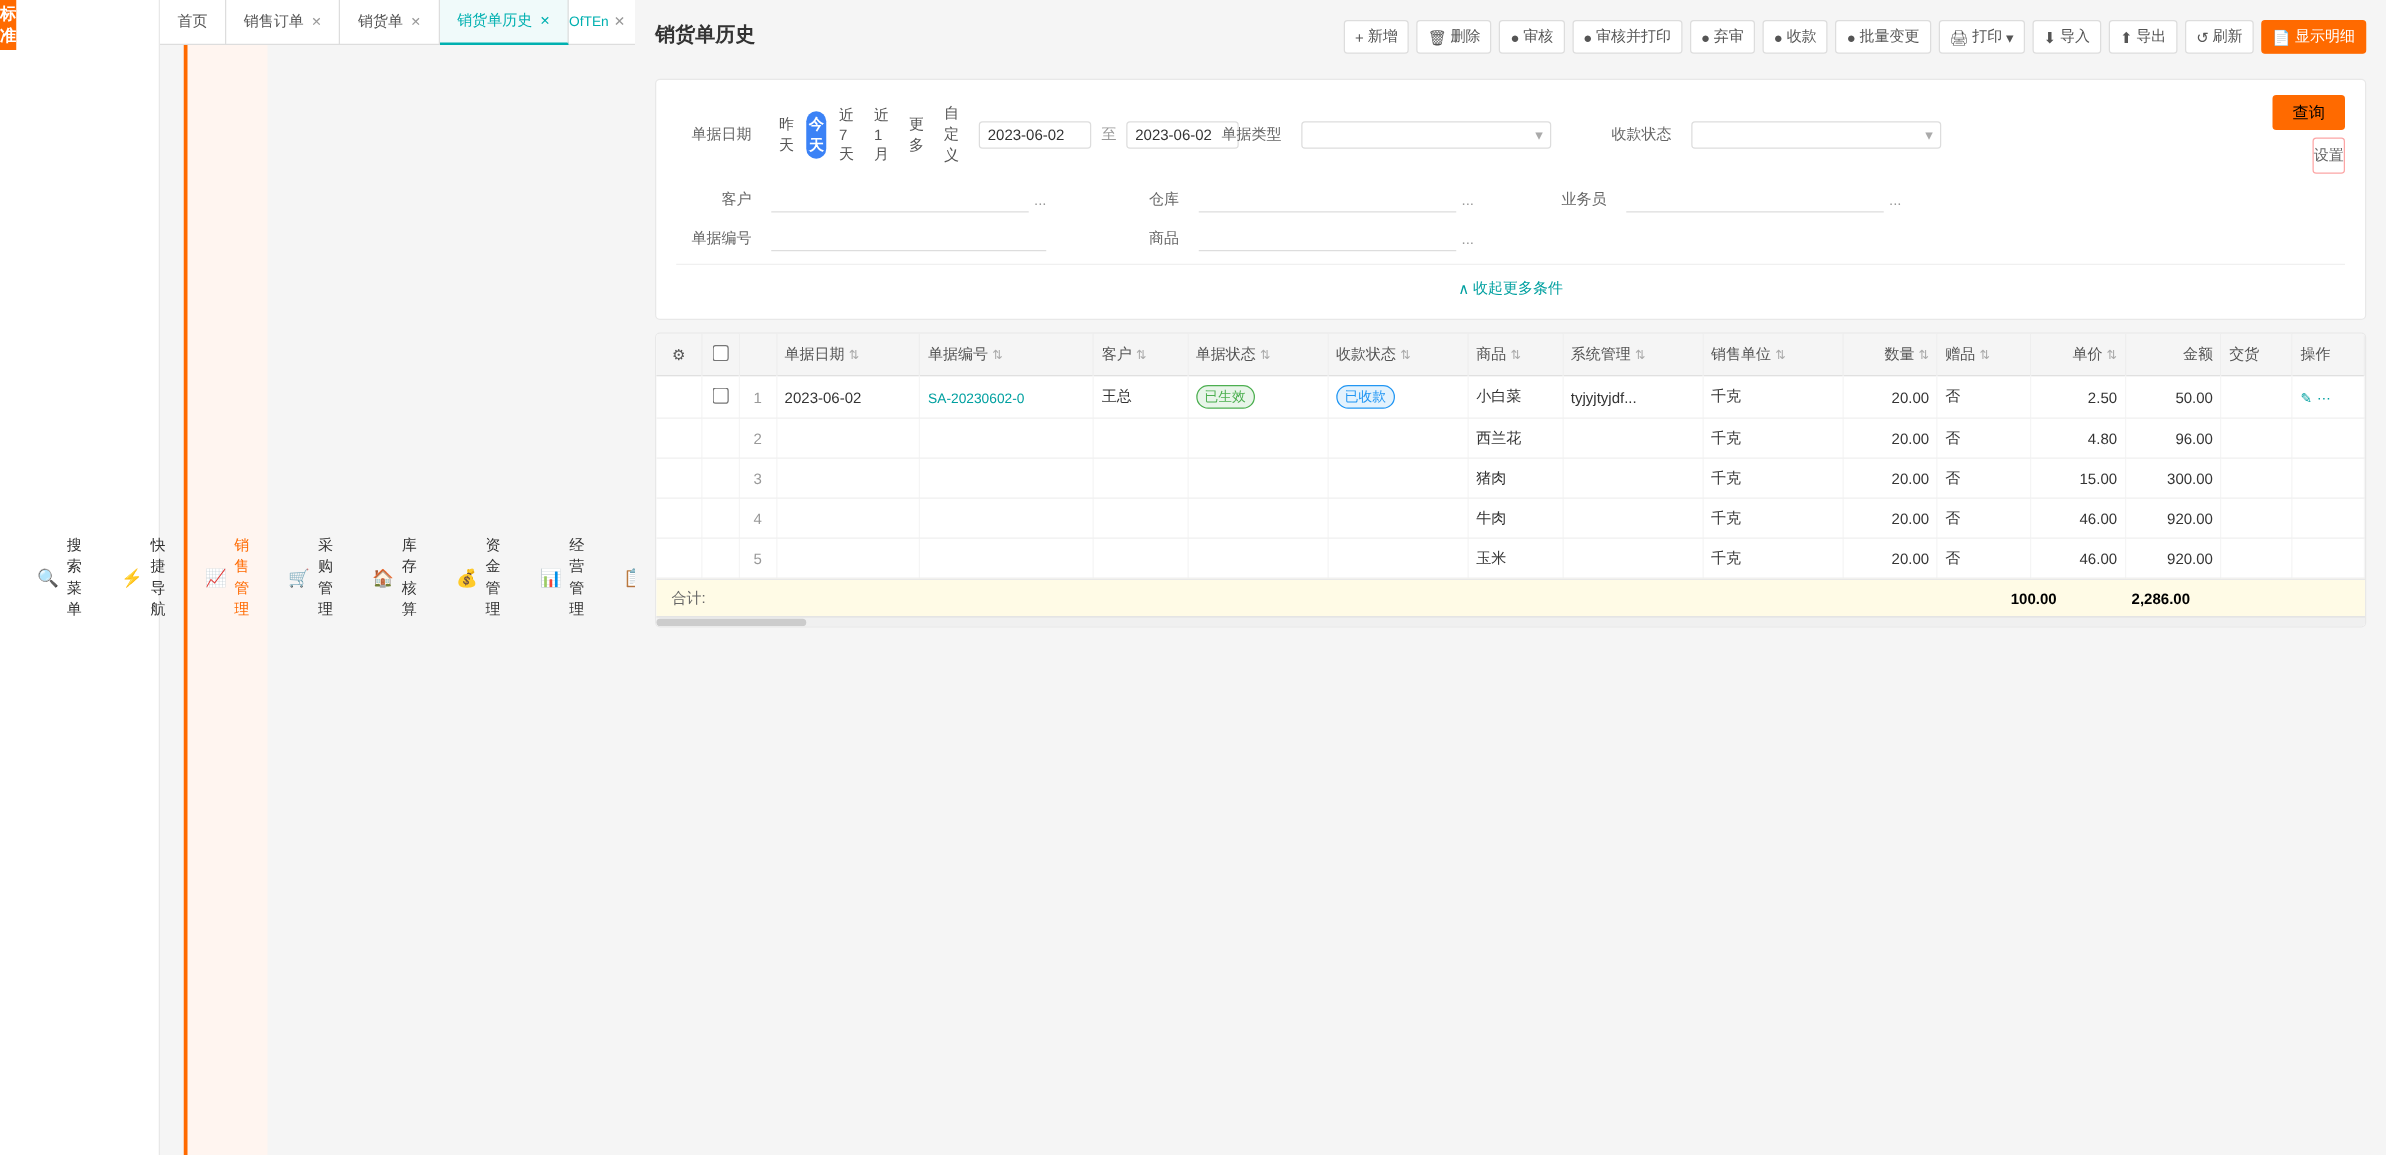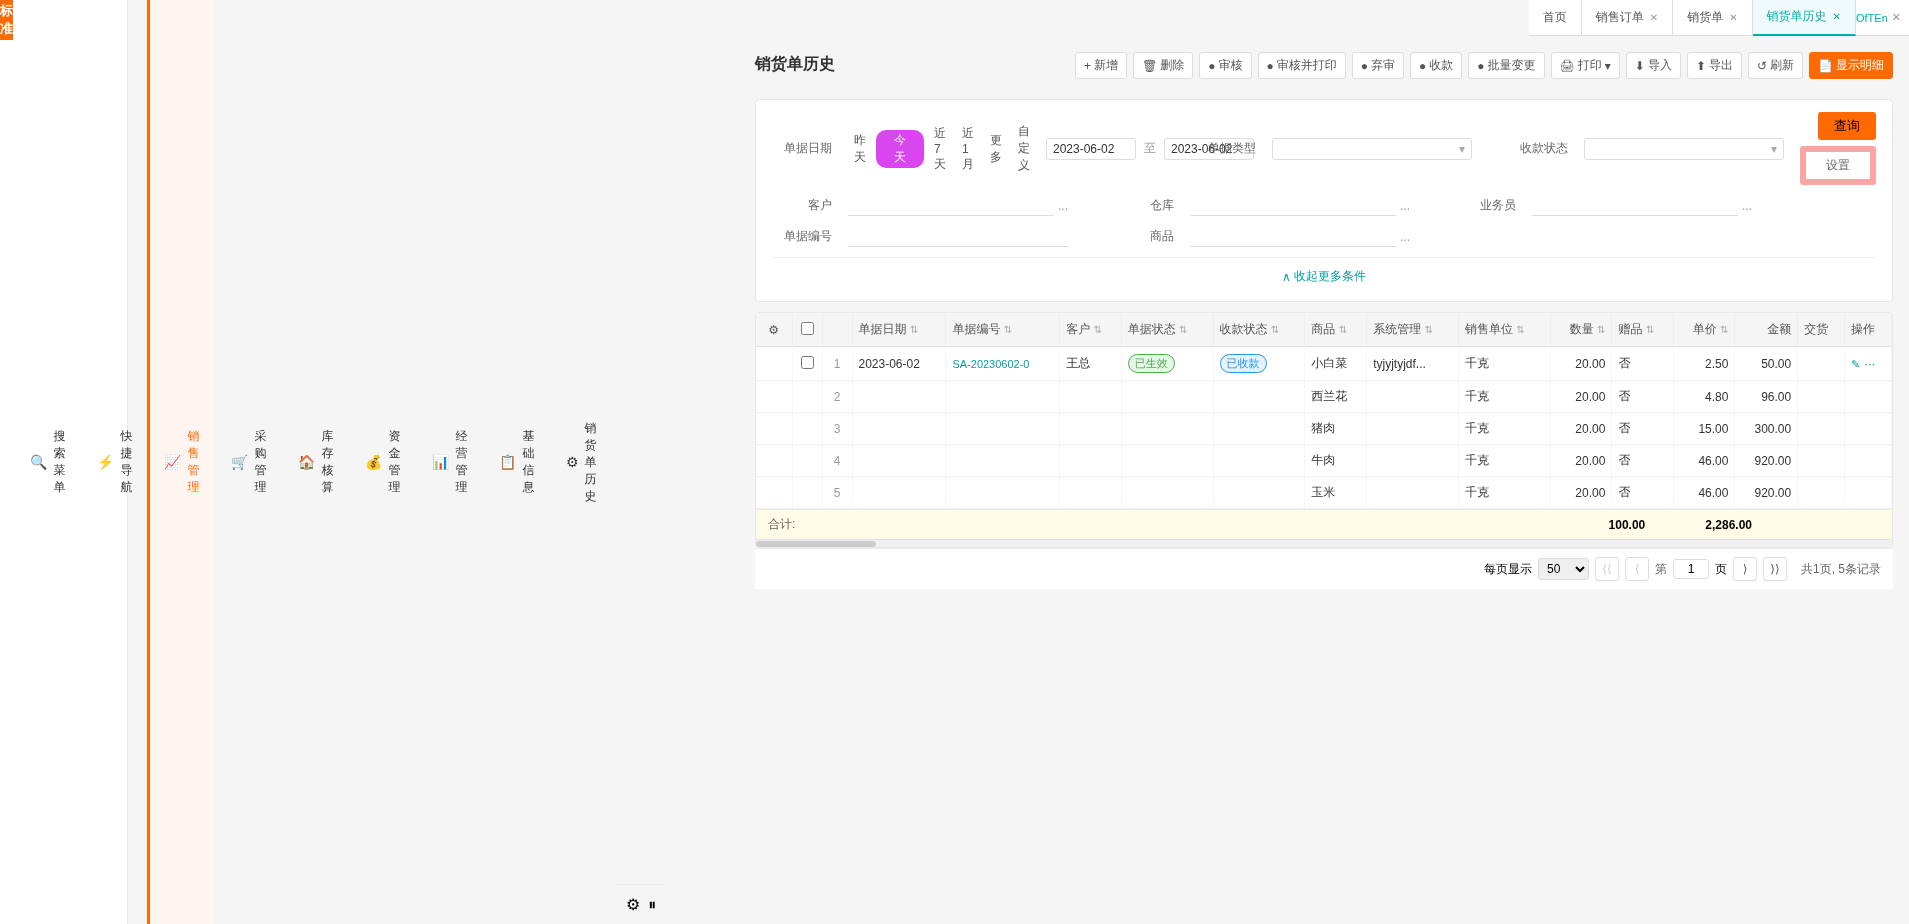--- a/index.html
+++ b/index.html
@@ -42,23 +42,22 @@
       display: flex;
       gap: 8px;
       align-items: center;
       border-top: 1px solid #eee;
     }
 
     
     .main {
       flex: 1;
       display: flex;
-      flex-direction: column;
+      flex-direction: row;
       overflow: hidden;
-      align-items: flex-end;
     }
 
     
     .topbar {
       height: 36px;
       background: #fff;
       border-bottom: 1px solid #ddd;
       display: flex;
       align-items: center;
       padding: 0;
@@ -197,22 +196,22 @@
       color: #000000;
       border: none;
       padding: 5px 16px;
       border-radius: 3px;
       cursor: pointer;
       font-size: 13px;
     }
     .settings-btn {
       background: #fff;
       color: #666;
-      border: 6px solid #fca5a5;
-      padding: 5px 20px;
+      border: 1px solid #fca5a5;
+      padding: 5px 0;
       border-radius: 3px;
       cursor: pointer;
       font-size: 12px;
     }
 
     
     .table-container {
       background: #fff;
       border-radius: 4px;
       border: 1px solid #e8e8e8;
@@ -445,21 +444,21 @@
       </div>
     </div>
 
     <div class="filter-panel">
 
       <div class="filter-row">
         <span class="filter-label">单据日期</span>
         <div class="filter-field">
           <div class="date-shortcuts">
             <span class="date-shortcut">昨天</span>
-            <span class="date-shortcut active" style="background:#d946ef; color:#fff; border-radius:10px; padding:2px 18px;">今天</span>
+            <span class="date-shortcut active" style="background:#3b82f6; color:#fff; border-radius:10px; padding:2px 2px;font-weight:bold;">今天</span>
             <span class="date-shortcut">近7天</span>
             <span class="date-shortcut">近1月</span>
             <span class="date-shortcut">更多</span>
             <span class="date-shortcut">自定义</span>
           </div>
           <input type="text" class="date-input" style="margin-left: 6px;" value="2023-06-02">
           <span style="margin:0 4px; color:#999;">至</span>
           <input type="text" class="date-input" value="2023-06-02" style="">
         </div>
 
@@ -650,30 +649,15 @@
           <span style="font-weight:bold;">100.00</span>
           <span style="font-weight:bold; padding-right:120px;">2,286.00</span>
         </div>
       </div>
 
       <div class="scrollbar-area">
         <div class="scrollbar-thumb"></div>
       </div>
     </div>
 
-    <div class="pagination">
-      <span>每页显示</span>
-      <select class="page-size-select">
-        <option>50</option>
-        <option>100</option>
-      </select>
-      <button class="page-btn disabled">⟨⟨</button>
-      <button class="page-btn disabled">⟨</button>
-      <span style="color:#666;">第</span>
-      <input type="text" class="page-input" value="1" style="">
-      <span>页</span>
-      <button class="page-btn">⟩</button>
-      <button class="page-btn">⟩⟩</button>
-      <span style="color:#666; margin-left:8px;">共1页, 5条记录</span>
-    </div>
 
   </div>
 </div>
 
 </body></html>

